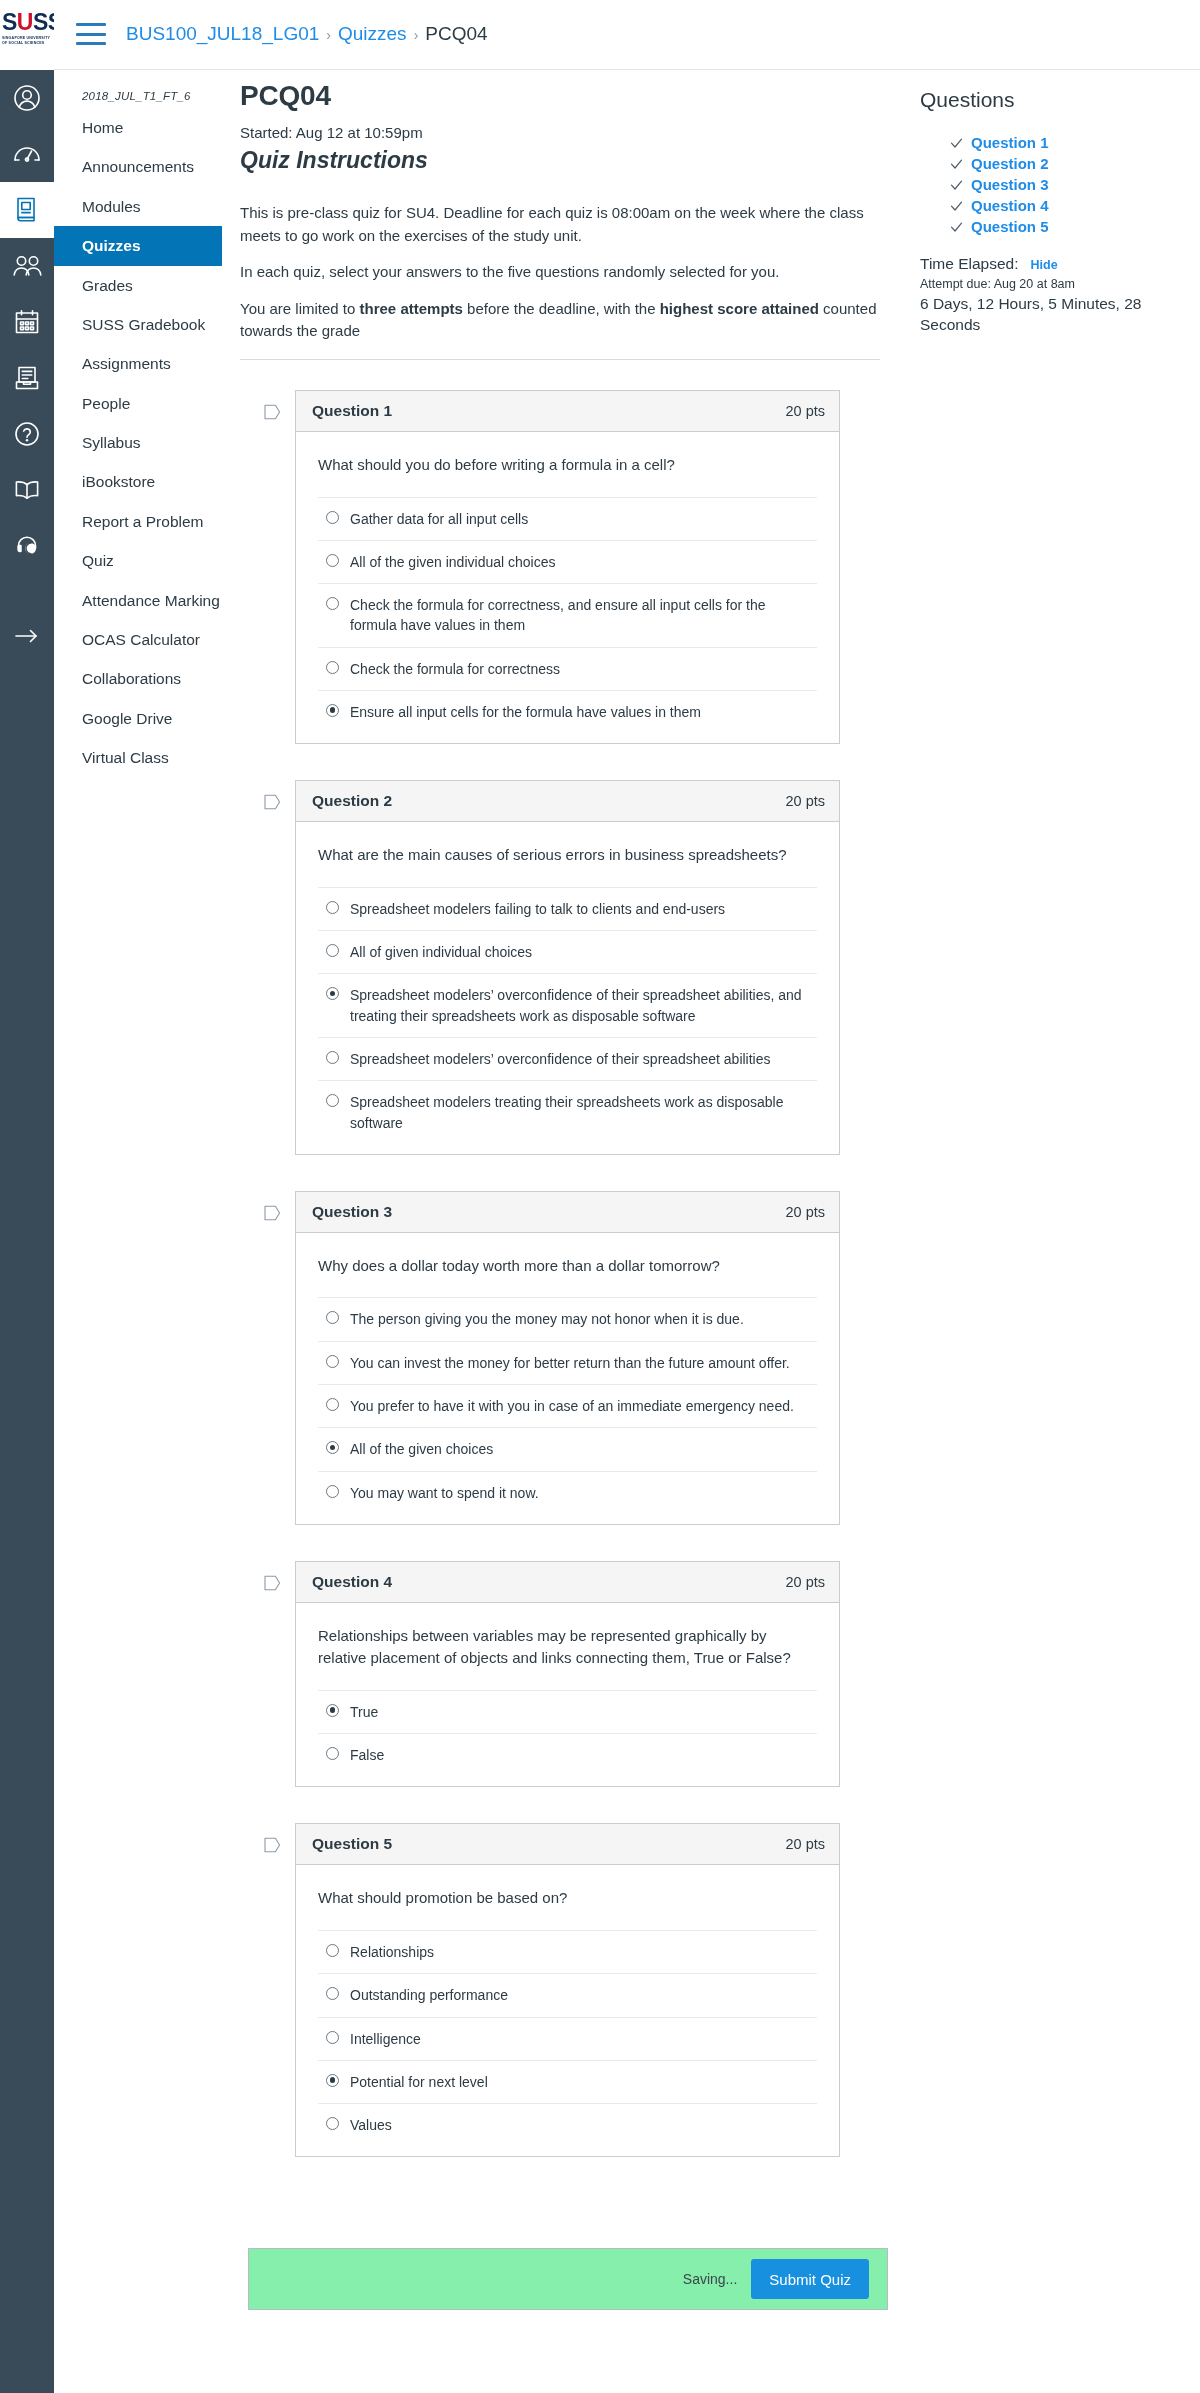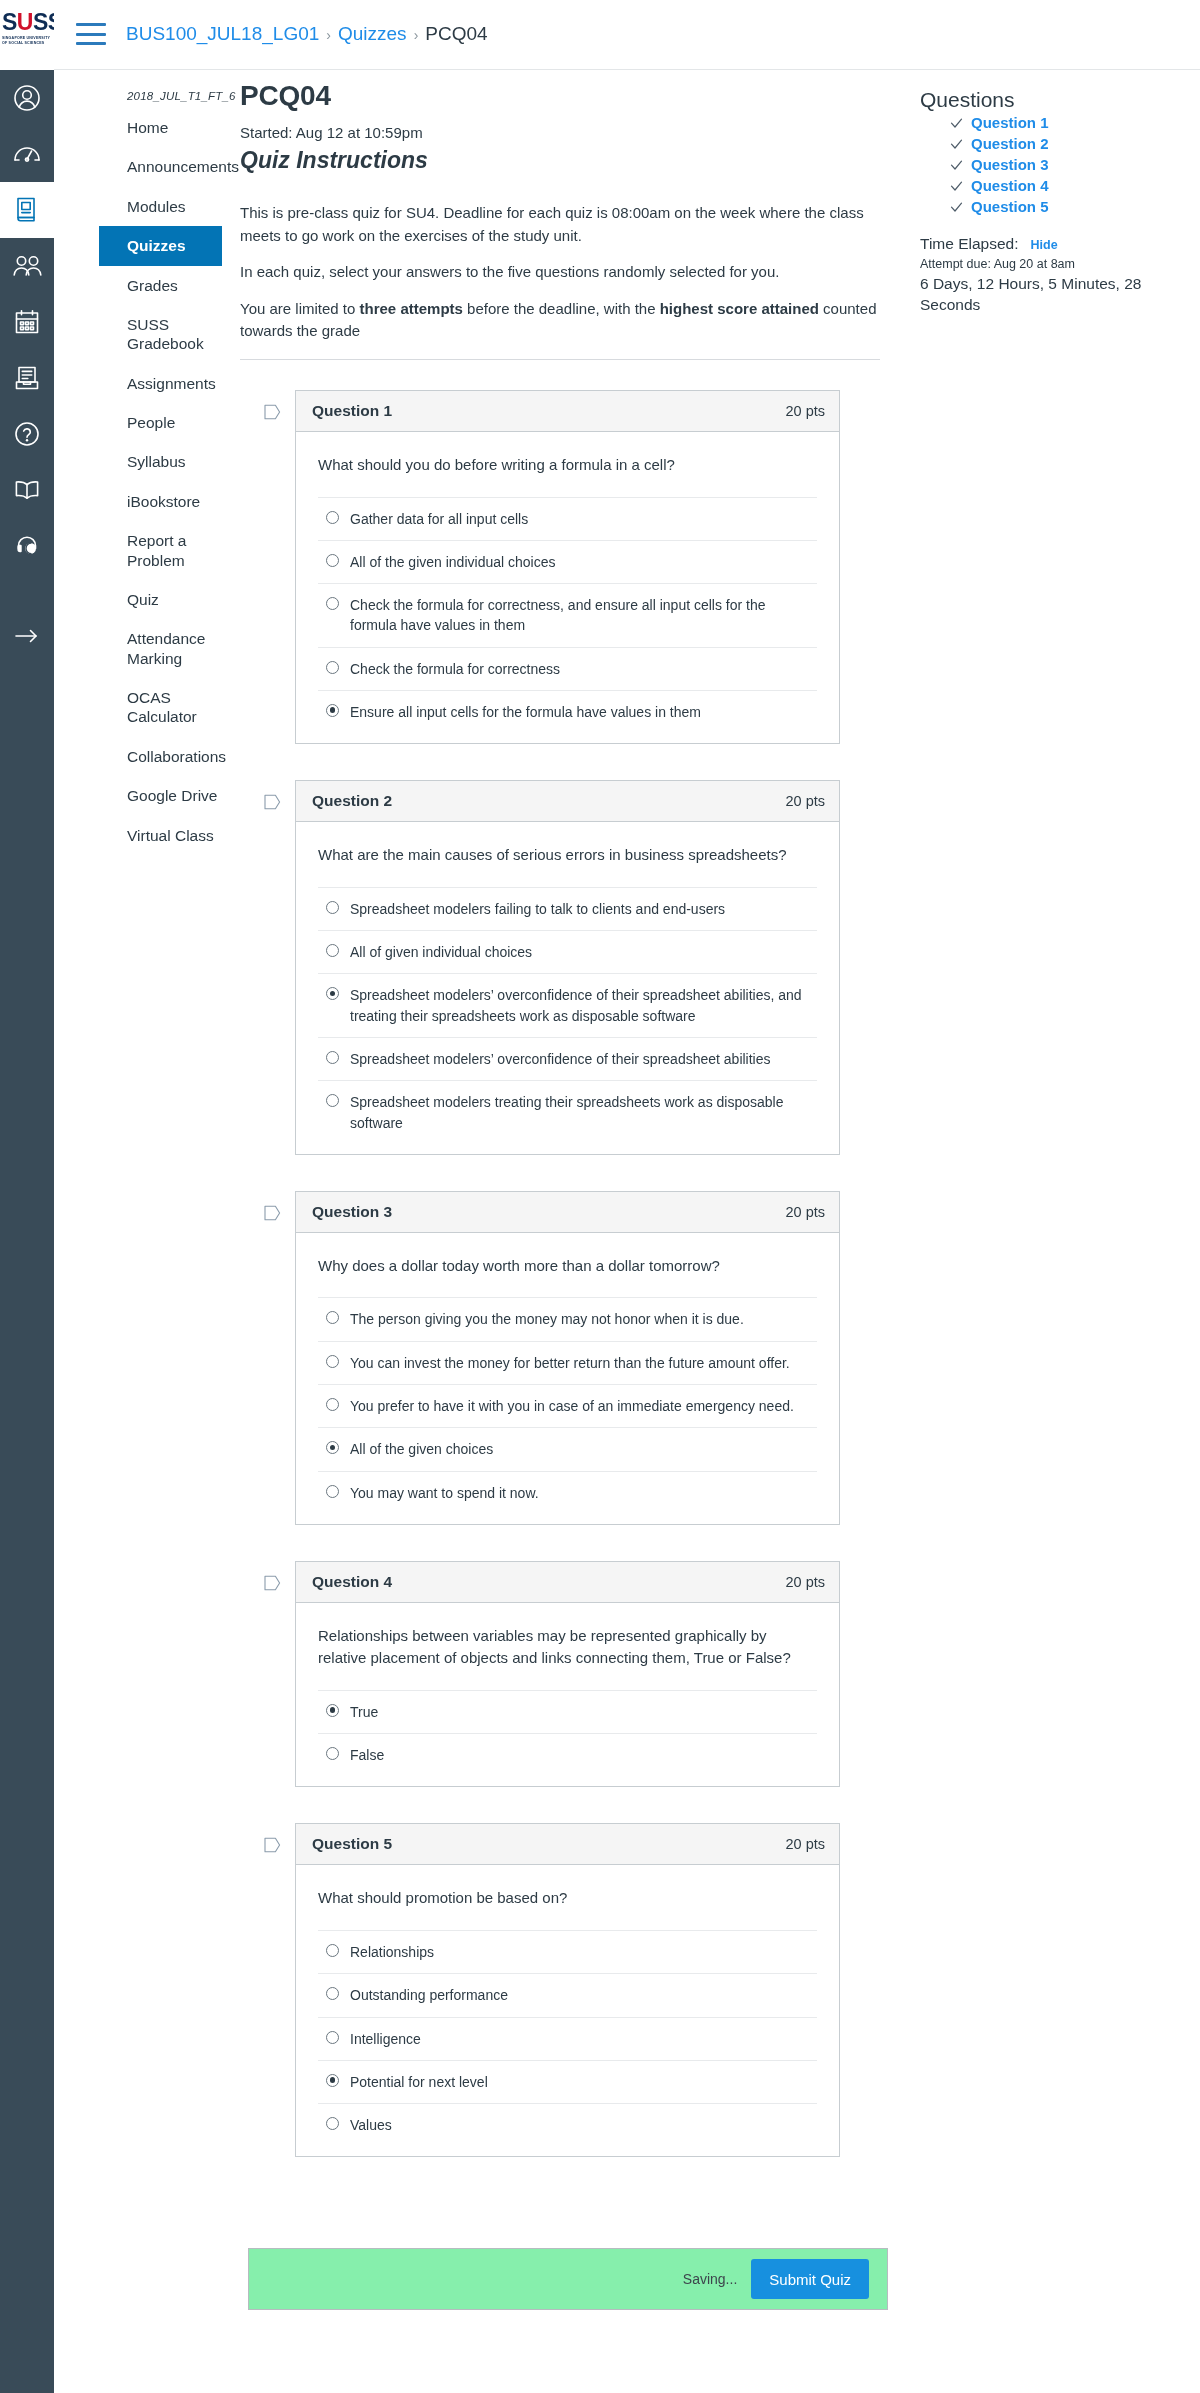--- a/index.html
+++ b/index.html
@@ -62,21 +62,21 @@
   #breadcrumb a { color:#1f8ce8; text-decoration:none; cursor:pointer; }
   #breadcrumb .sep { color:#8b969e; font-size:14px; margin:0 7px; }
   #breadcrumb .current { color:#2d3b45; }
   #topbar-rule {
     position:absolute; left:0; top:69px; width:1146px; height:1px;
     background:#e3e6e8;
   }
 
   
   #course-nav {
-    position:absolute; left:54px; top:84px; width:180px;padding-left:45px;
+    position:absolute; left:54px; top:84px; width:180px;
   }
   #course-term {
     font-size:11.5px; font-style:italic; color:#2d3b45;
     padding:6px 0 6px 28px; letter-spacing:0.2px;
   }
   .cn-item {
     display:block; padding:10px 14px 10px 28px;
     font-size:15.5px; line-height:1.25; color:#2d3b45;
     text-decoration:none; cursor:pointer;
   }
@@ -155,21 +155,21 @@
   #saving-text { font-size:14px; color:#3d454c; margin-right:14px; }
   #submit-quiz-btn {
     background:#1790DF; color:#fff; border:none;
     font-family:"Liberation Sans", sans-serif;
     font-size:15px; padding:0 18px; height:40px;
     margin-right:14px; cursor:pointer; border-radius:3px;
   }
 
   
   #right-rail { position:absolute; left:920px; top:88px; width:265px; }
-  #rq-title { font-size:21px; color:#2d3b45; margin:0 0 0 0; font-weight:normal; }
+  #rq-title { font-size:21px; color:#2d3b45; margin:0 0 20px 0; font-weight:normal; }
   .rq-item {
     display:flex; align-items:center; gap:8px;
     padding:2px 0 2px 30px;
   }
   .rq-link { font-size:15px; color:#1f8ce8; text-decoration:none; cursor:pointer; font-weight:bold; }
   .check-icon { flex:0 0 auto; width:13px; height:13px; }
   #time-block { margin-top:18px; }
   #time-row { display:flex; align-items:baseline; gap:12px; }
   #time-label { font-size:15.5px; color:#2d3b45; }
   #hide-link { font-size:12.5px; color:#1f8ce8; text-decoration:none; cursor:pointer; font-weight:bold; }

